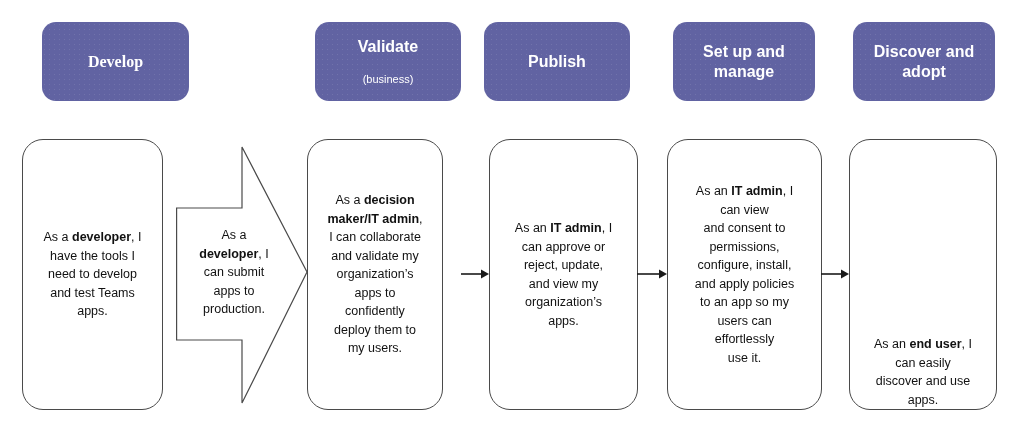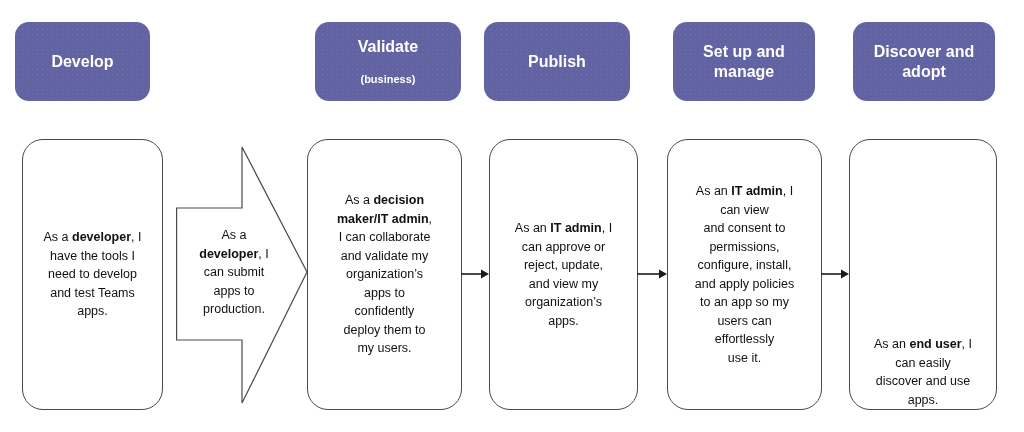--- a/index.html
+++ b/index.html
@@ -20,21 +20,21 @@
   .hdr{
     position:absolute;height:79px;top:22px;
     background:var(--header-bg);
     background-image:radial-gradient(rgba(255,255,255,0.10) 0.8px,transparent 0.9px);
     background-size:5px 5px;
     border-radius:14px;
     display:flex;flex-direction:column;align-items:center;justify-content:center;
     color:var(--header-text);text-align:center;padding:0 12px;
   }
   .hdr-title{font-size:16px;font-weight:bold;line-height:20px;}
-  .hdr-sub{font-size:11px;font-weight:bold;line-height:13px;}
+  .hdr-sub{font-size:11px;font-weight:normal;line-height:13px;}
   .body-box{
     position:absolute;top:139px;height:271px;
     background:#fff;border:1px solid var(--box-border);border-radius:21px;
     display:flex;align-items:center;justify-content:center;padding:0 9px;
   }
   .body-text{
     color:var(--body-text);font-size:12.5px;line-height:18.5px;
     text-align:center;white-space:pre-line;
   }
   .b{font-weight:bold;}
@@ -42,21 +42,21 @@
   .arrow-label{
     position:absolute;left:191px;top:210px;width:86px;height:125px;
     display:flex;align-items:center;justify-content:center;
   }
 </style>
 </head>
 <body>
 
 <div class="canvas">
 
-  <div class="hdr" style="left:15px;width:135px;">
+  <div class="hdr" style="left:42px;width:147px;font-family:Liberation Serif, serif;">
     <div class="hdr-title">Develop</div>
   </div>
   <div class="hdr" style="left:315px;width:146px;gap:16px;">
     <div class="hdr-title">Validate</div>
     <div class="hdr-sub">(business)</div>
   </div>
   <div class="hdr" style="left:673px;width:142px;">
     <div class="hdr-title">Set up and manage</div>
   </div>
   <div class="hdr" style="left:484px;width:146px;">
@@ -66,21 +66,21 @@
     <div class="hdr-title">Discover and adopt</div>
   </div>
 
   <div class="body-box" style="left:22px;width:141px;">
     <div class="body-text"><span>As a </span><span class="b">developer</span><span>, I
 have the tools I
 need to develop
 and test Teams
 apps.</span></div>
   </div>
-  <div class="body-box" style="left:307px;width:155px;justify-content:center;">
+  <div class="body-box" style="left:307px;width:136px;justify-content:center;">
     <div class="body-text"><span>As a </span><span class="b">decision
 maker/IT admin</span><span>,
 I can collaborate
 and validate my
 organization’s
 apps to
 confidently
 deploy them to
 my users.</span></div>
   </div>

